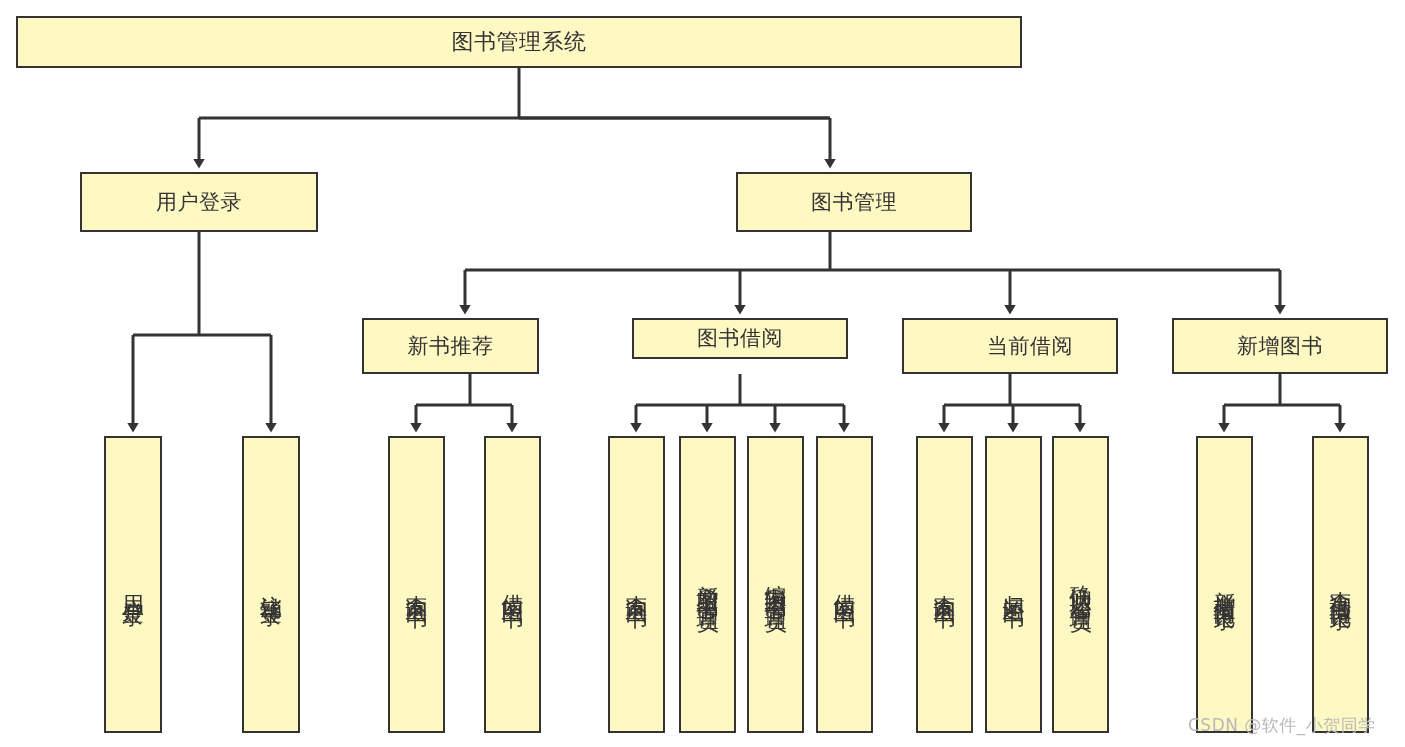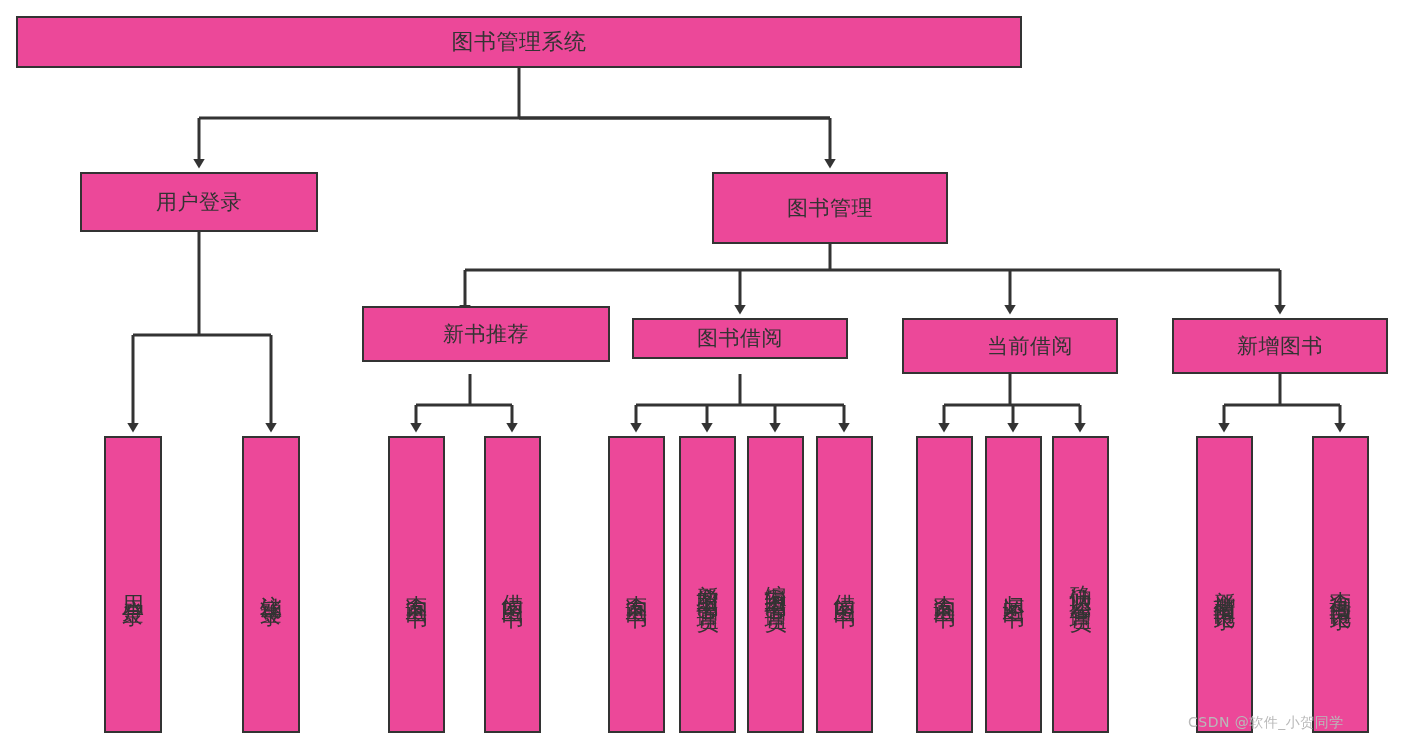--- a/index.html
+++ b/index.html
@@ -9,21 +9,21 @@
     font-family:"DejaVu Sans","Liberation Sans",sans-serif;
     overflow:hidden;
   }
   #stage{position:relative;width:1405px;height:747px;}
 
   svg#wires{position:absolute;left:0;top:0;width:1405px;height:747px;pointer-events:none;}
 
   .node{
     position:absolute;
     box-sizing:border-box;
-    background:#ec4899;
+    background:#fef9c3;
     border:2px solid #333333;
     display:flex;
     align-items:center;
     justify-content:center;
     color:#333333;
     line-height:1.18;
   }
   .node .lbl{
     display:block;
     text-align:center;
@@ -48,21 +48,21 @@
     writing-mode:vertical-rl;
     text-orientation:upright;
     font-size:22px;
     letter-spacing:4px;
     line-height:1;
   }
 
   #watermark{
     position:absolute;
     left:1188px;top:714px;
-    font-size:14px;
+    font-size:17px;
     color:#b9b9b9;
     letter-spacing:0.5px;
     white-space:nowrap;
   }
 </style>
 </head>
 <body>
 
 <div id="stage">
 
@@ -118,25 +118,25 @@
     </g>
   </svg>
 
   <div class="node h-node" id="root" style="left:16px;top:16px;width:1006px;height:52px;">
     <span class="lbl">图书管理系统</span>
   </div>
 
   <div class="node h-node" style="left:80px;top:172px;width:238px;height:60px;">
     <span class="lbl">用户登录</span>
   </div>
-  <div class="node h-node" style="left:712px;top:172px;width:236px;height:72px;">
+  <div class="node h-node" style="left:736px;top:172px;width:236px;height:60px;">
     <span class="lbl">图书管理</span>
   </div>
 
-  <div class="node h-node" style="left:362px;top:306px;width:248px;height:56px;">
+  <div class="node h-node" style="left:362px;top:318px;width:177px;height:56px;">
     <span class="lbl">新书推荐</span>
   </div>
   <div class="node h-node" style="left:632px;top:318px;width:216px;height:41px;">
     <span class="lbl">图书借阅</span>
   </div>
   <div class="node h-node" style="left:902px;top:318px;width:216px;height:56px;padding-left:40px;">
     <span class="lbl">当前借阅</span>
   </div>
   <div class="node h-node" style="left:1172px;top:318px;width:216px;height:56px;">
     <span class="lbl">新增图书</span>

